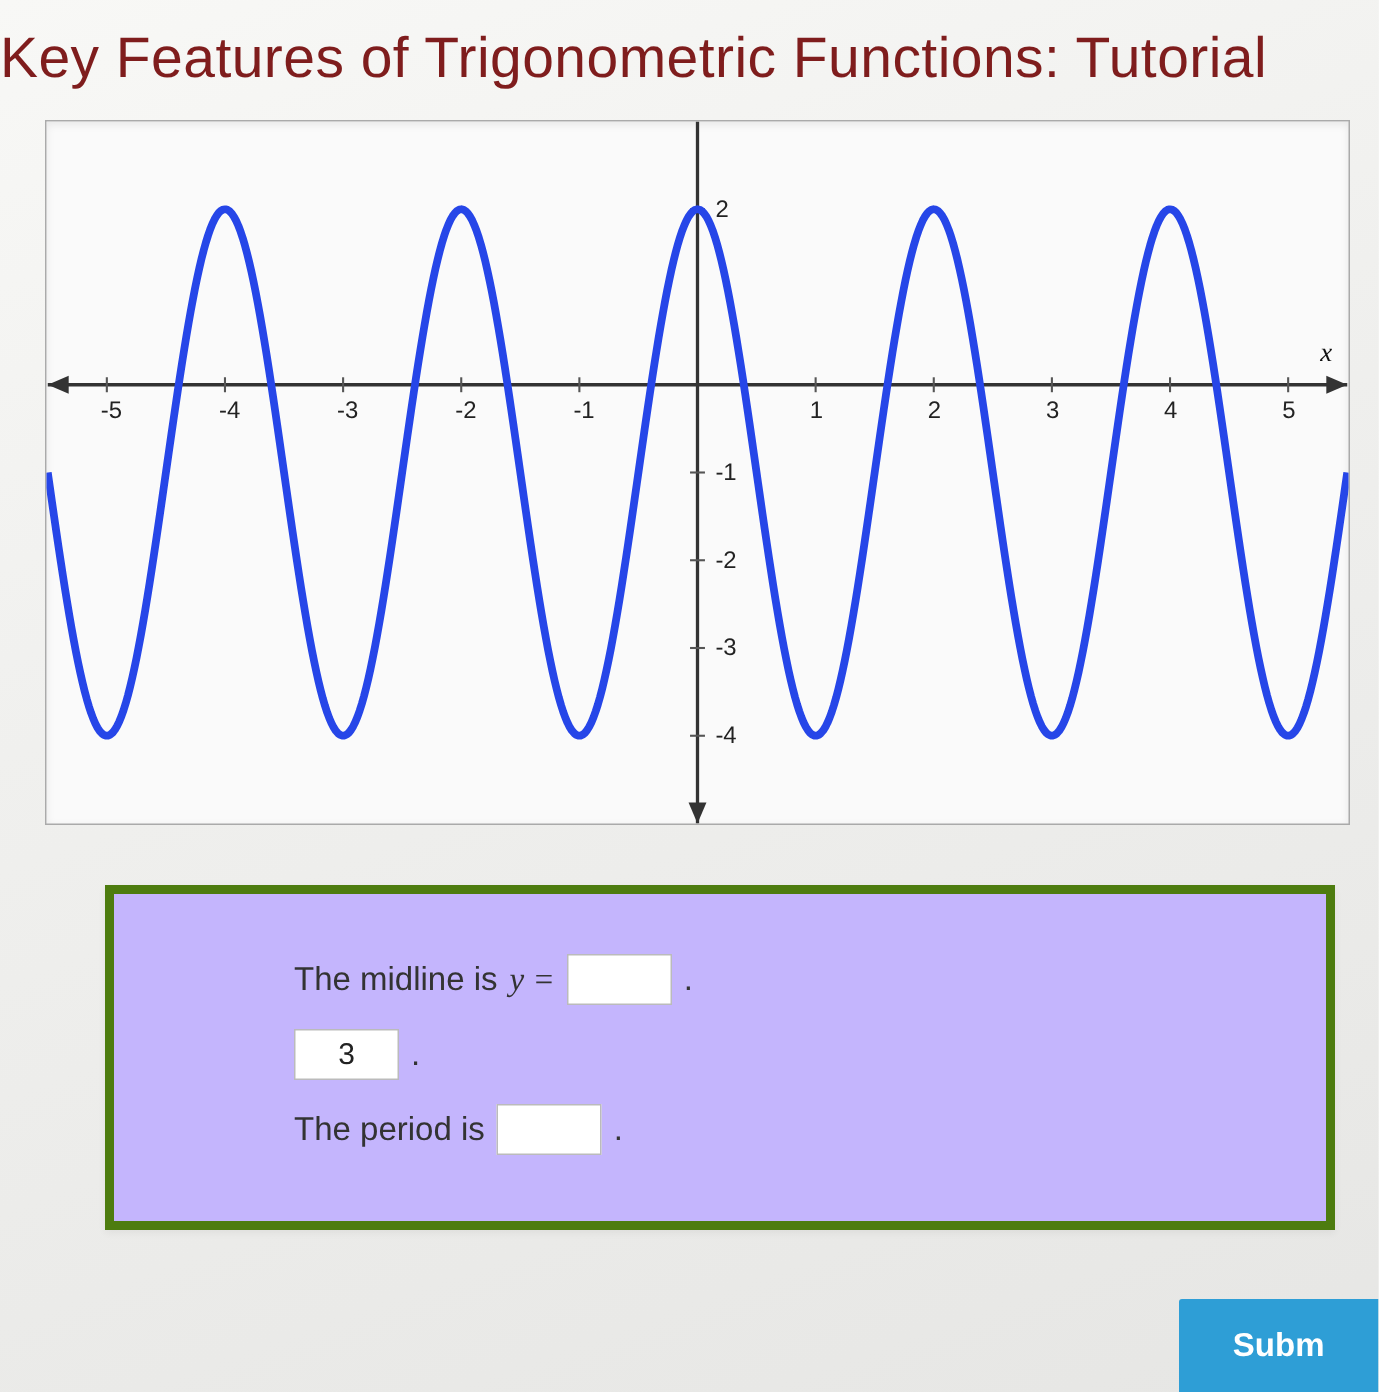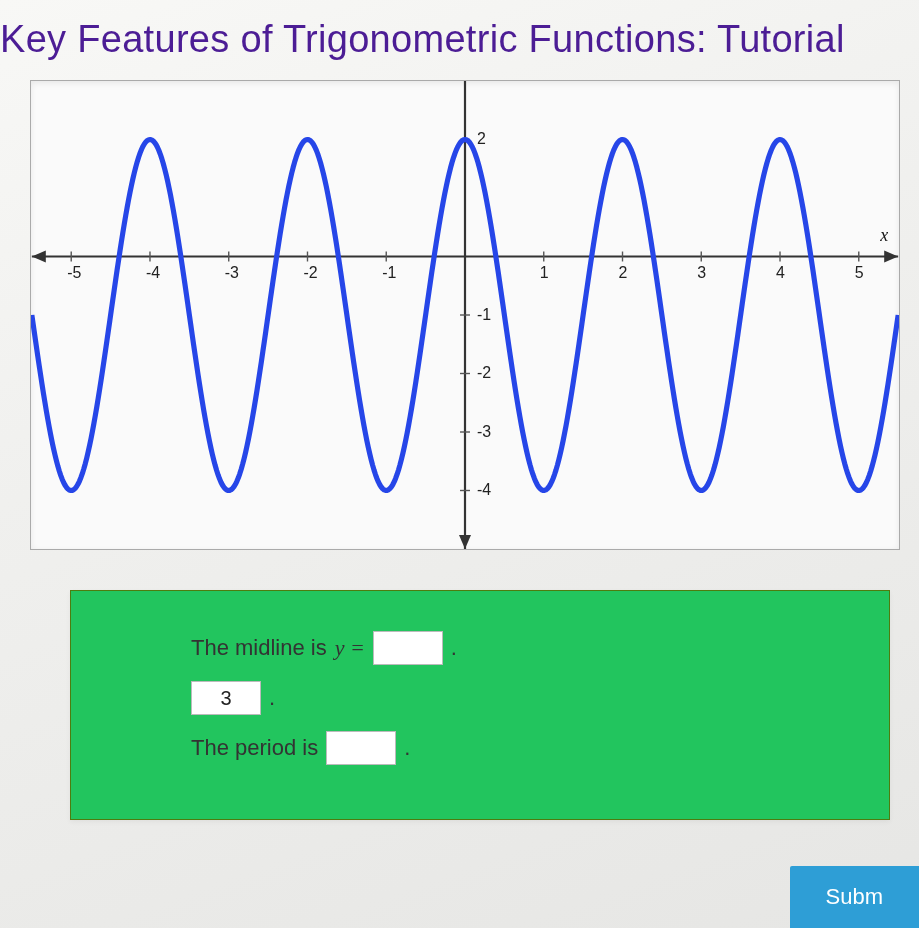--- a/index.html
+++ b/index.html
@@ -5,21 +5,21 @@
   * { box-sizing: border-box; margin: 0; padding: 0; }
   html, body { width: 919px; height: 928px; font-family: Arial, Helvetica, sans-serif; background: #f5f5f3; overflow: hidden; }
   body { position: relative; background: linear-gradient(160deg,#f8f8f6 0%,#f0f0ee 40%,#e6e6e4 100%); }
 
   .page-title {
     position: absolute;
     top: 18px;
     left: 0px;
     font-size: 38px;
     font-weight: 400;
-    color: #4c1d95;
+    color: #7f1d1d;
     letter-spacing: 0.3px;
   }
 
   .chart-wrap {
     position: absolute;
     top: 80px;
     left: 30px;
     width: 870px;
     height: 470px;
     background: #fafafa;
@@ -32,22 +32,22 @@
   .curve { stroke: #2646e8; stroke-width: 5.2; fill: none; stroke-linejoin: round; }
   .tick-label { font-size: 16px; fill: #222; font-family: Arial; }
   .axis-label { font-size: 18px; font-style: italic; fill: #111; font-family: 'Times New Roman', serif; }
 
   .answer-box {
     position: absolute;
     top: 590px;
     left: 70px;
     width: 820px;
     height: 230px;
-    border: 1px solid #4d7c0f;
-    background: #22c55e;
+    border: 6px solid #4d7c0f;
+    background: #c4b5fd;
     padding: 40px 30px 30px 120px;
     box-shadow: 0 2px 5px rgba(0,0,0,0.05);
   }
   .answer-row {
     display: flex;
     align-items: center;
     font-size: 22px;
     color: #333;
     margin-bottom: 16px;
     gap: 8px;
@@ -65,21 +65,21 @@
   }
   .dot { font-size: 22px; color: #333; }
 
   .submit-btn {
     position: absolute;
     right: 0;
     bottom: 0;
     background: #2e9ed6;
     color: #fff;
     font-size: 22px;
-    font-weight: 400;
+    font-weight: 700;
     padding: 18px 36px 18px 36px;
     border: none;
     cursor: pointer;
     border-top-left-radius: 2px;
   }
 </style>
 </head>
 <body>
 
 <h1 class="page-title">Key Features of Trigonometric Functions: Tutorial</h1>

